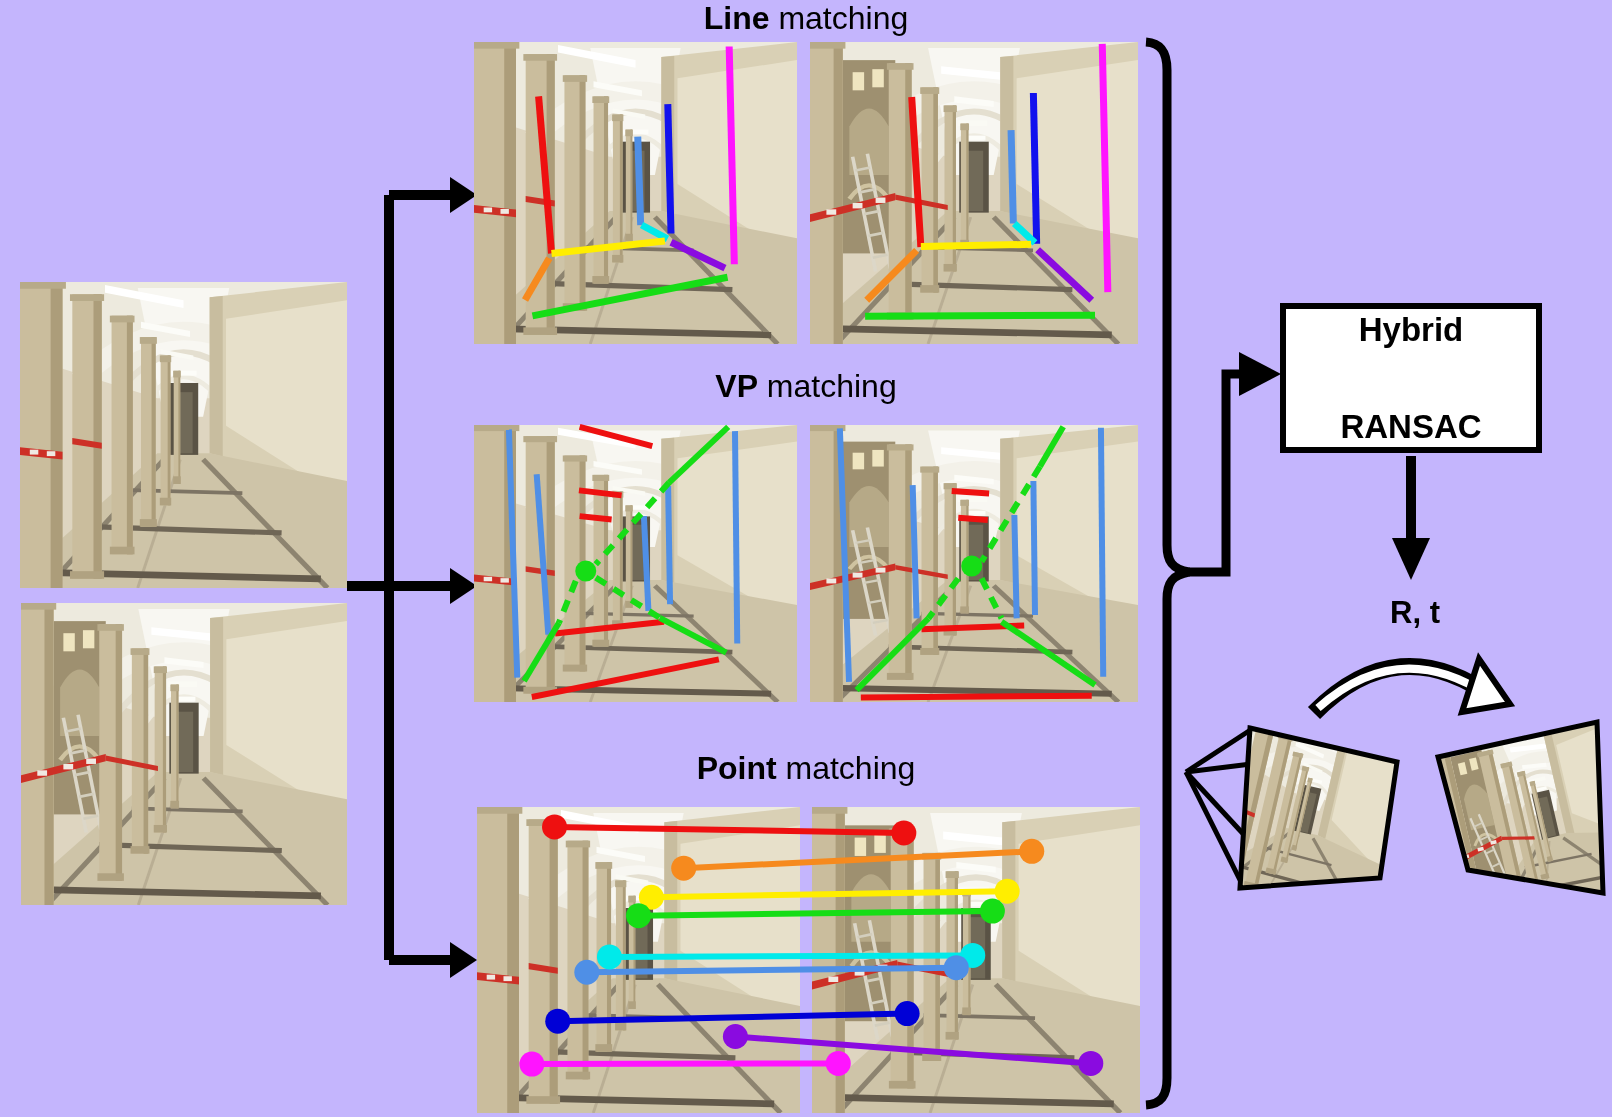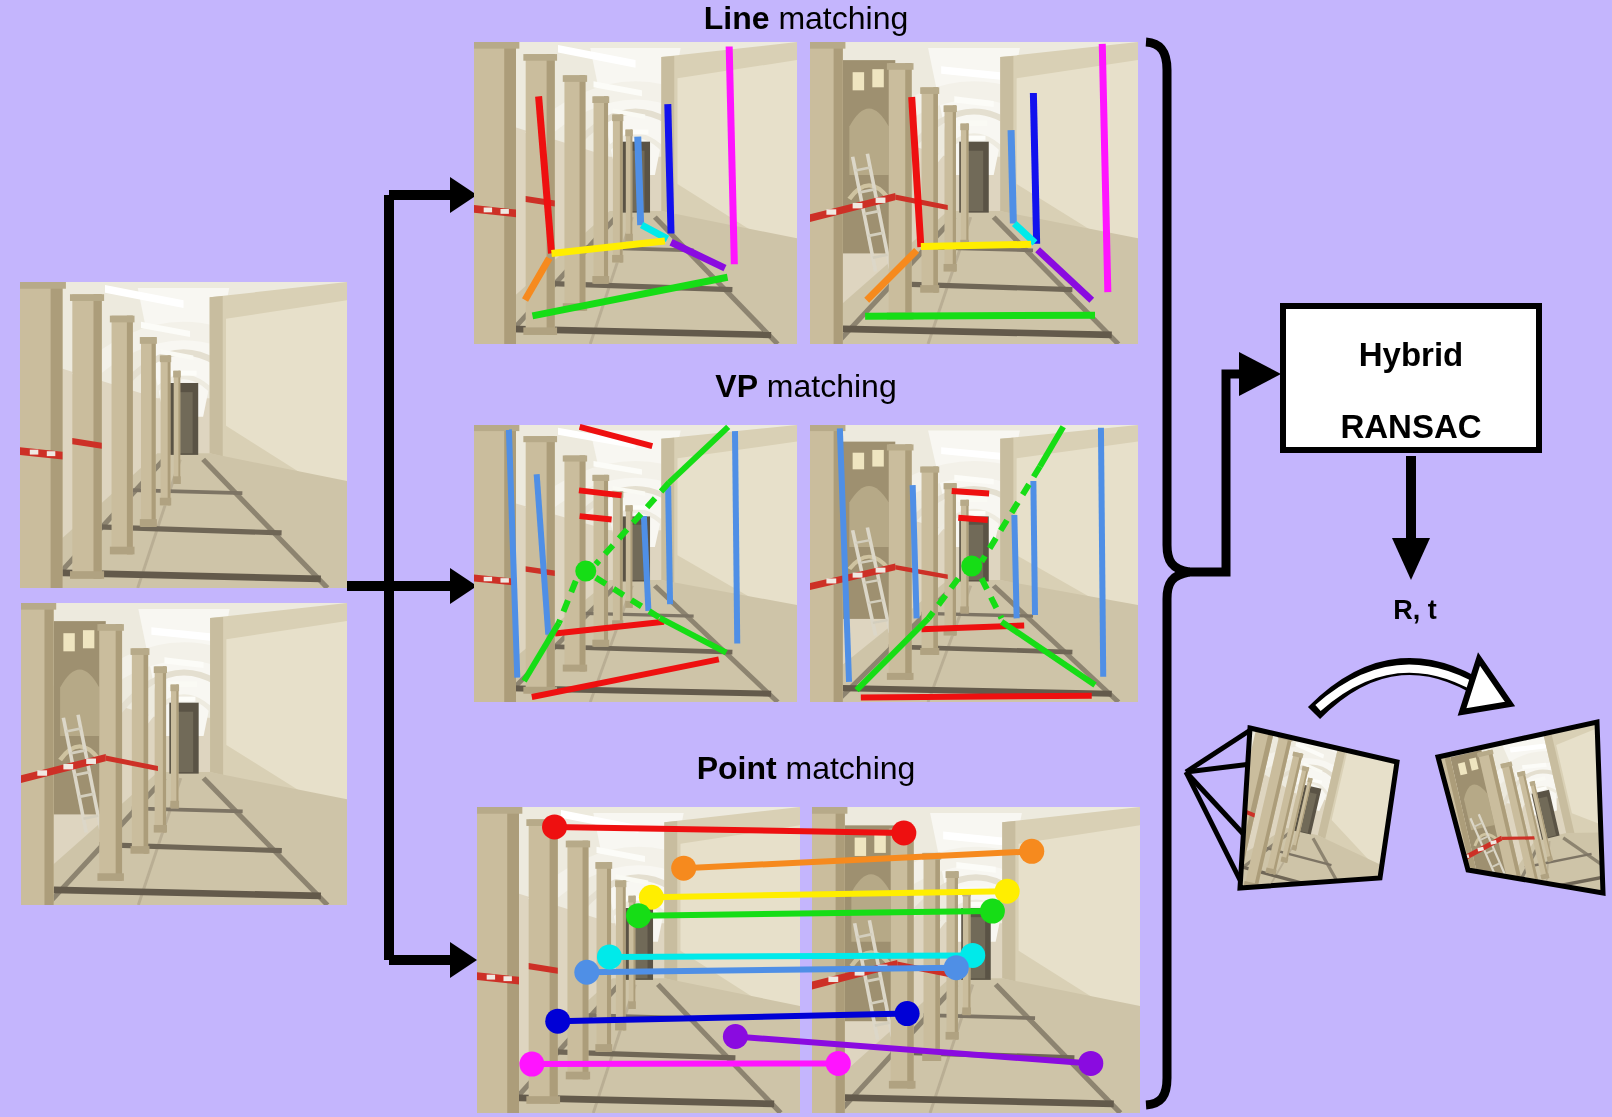--- a/index.html
+++ b/index.html
@@ -2,24 +2,24 @@
 <html><head>
 <meta charset="utf-8">
 <style>
   html,body{margin:0;padding:0;background:#fff;}
   #canvas{position:relative;width:1612px;height:1117px;background:#c4b5fd;overflow:hidden;
           font-family:"Liberation Sans",sans-serif;color:#000;}
   svg.photo{position:absolute;display:block;}
   .sec-title{position:absolute;text-align:center;font-size:32px;line-height:36px;color:#000;white-space:pre;}
   .sec-title b{font-weight:700;}
   .ransac-box{position:absolute;left:1280px;top:303px;width:262px;height:150px;border:6px solid #000;
-              box-sizing:border-box;display:flex;flex-direction:column;align-items:center;justify-content:flex-end;
+              box-sizing:border-box;display:flex;flex-direction:column;align-items:center;justify-content:space-between;
               background:#fff;font-weight:700;font-size:33px;line-height:41px;gap:31px;}
   .rt-label{position:absolute;left:1345px;top:595px;width:140px;text-align:center;
-            font-weight:700;font-size:27px;}
+            font-weight:700;font-size:31px;}
   #links{position:absolute;left:0;top:0;}
 </style>
 </head>
 <body>
 
 <div id="canvas">
 
   <svg id="links" width="1612" height="1117" viewBox="0 0 1612 1117">
     <defs>
       <clipPath id="fqL">

